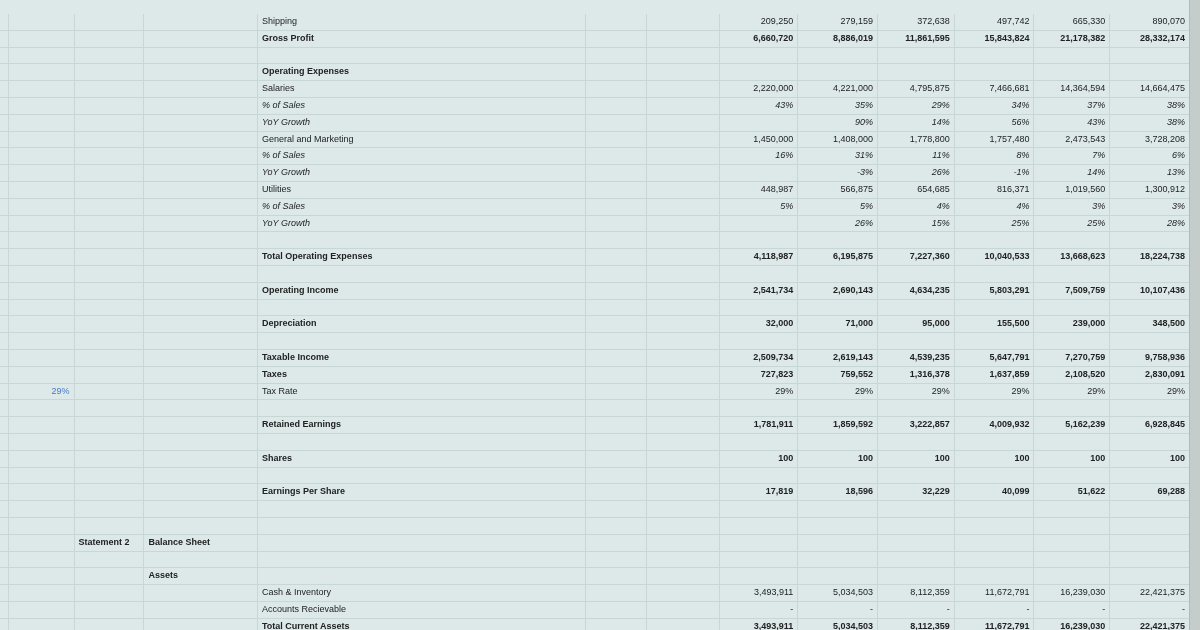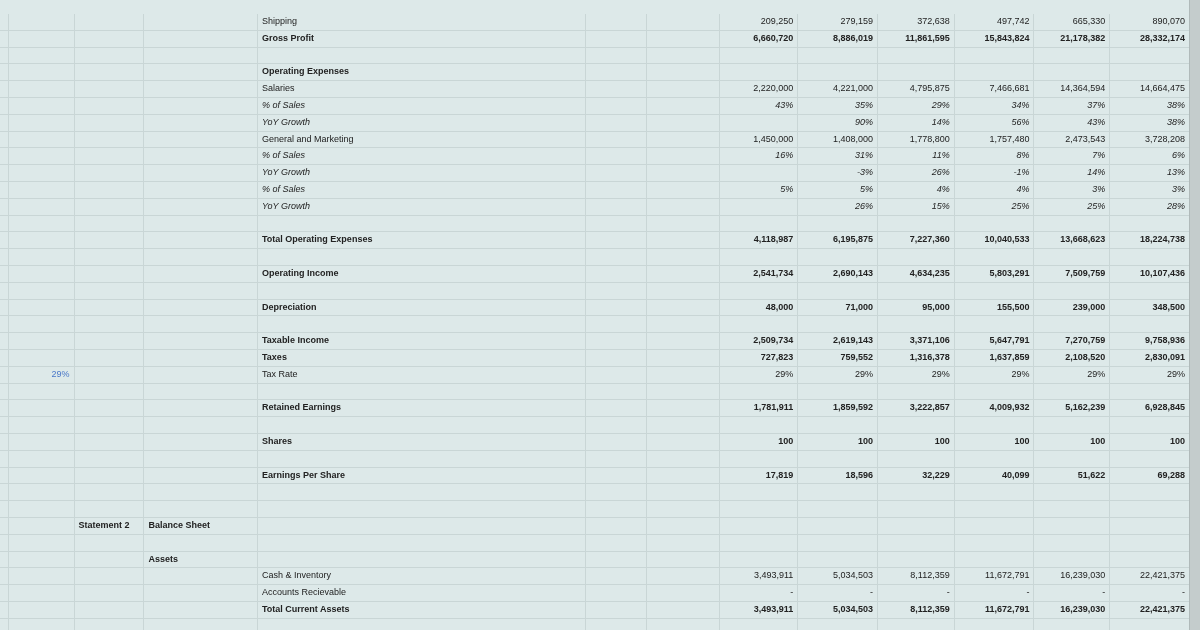--- a/index.html
+++ b/index.html
@@ -193,20 +193,35 @@
           <td class="num small">26%</td>
           <td class="num small">-1%</td>
           <td class="num small">14%</td>
           <td class="num small">13%</td>
         </tr>
         <tr>
           <td></td>
           <td class="blue"></td>
           <td></td>
           <td></td>
+          <td>Utilities</td>
+          <td></td>
+          <td></td>
+          <td class="num ">448,987</td>
+          <td class="num ">566,875</td>
+          <td class="num ">654,685</td>
+          <td class="num ">816,371</td>
+          <td class="num ">1,019,560</td>
+          <td class="num ">1,300,912</td>
+        </tr>
+        <tr>
+          <td></td>
+          <td class="blue"></td>
+          <td></td>
+          <td></td>
           <td class="small">% of Sales</td>
           <td></td>
           <td></td>
           <td class="num small">5%</td>
           <td class="num small">5%</td>
           <td class="num small">4%</td>
           <td class="num small">4%</td>
           <td class="num small">3%</td>
           <td class="num small">3%</td>
         </tr>
@@ -301,21 +316,21 @@
           <td class="num "></td>
         </tr>
         <tr>
           <td></td>
           <td class="blue"></td>
           <td></td>
           <td></td>
           <td class="b">Depreciation</td>
           <td></td>
           <td></td>
-          <td class="num b">48,000</td>
+          <td class="num b">32,000</td>
           <td class="num b">71,000</td>
           <td class="num b">95,000</td>
           <td class="num b">155,500</td>
           <td class="num b">239,000</td>
           <td class="num b">348,500</td>
         </tr>
         <tr>
           <td></td>
           <td class="blue"></td>
           <td></td>
@@ -333,21 +348,21 @@
         <tr>
           <td></td>
           <td class="blue"></td>
           <td></td>
           <td></td>
           <td class="b">Taxable Income</td>
           <td></td>
           <td></td>
           <td class="num b">2,509,734</td>
           <td class="num b">2,619,143</td>
-          <td class="num b">3,371,106</td>
+          <td class="num b">4,539,235</td>
           <td class="num b">5,647,791</td>
           <td class="num b">7,270,759</td>
           <td class="num b">9,758,936</td>
         </tr>
         <tr>
           <td></td>
           <td class="blue"></td>
           <td></td>
           <td></td>
           <td class="b">Taxes</td>

